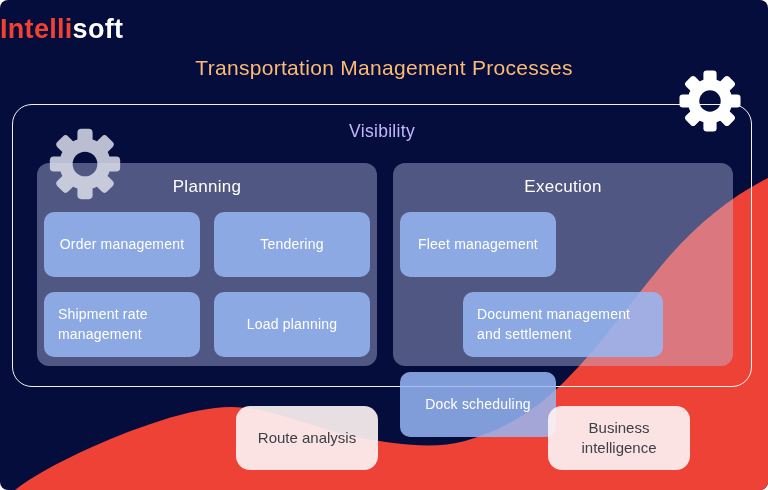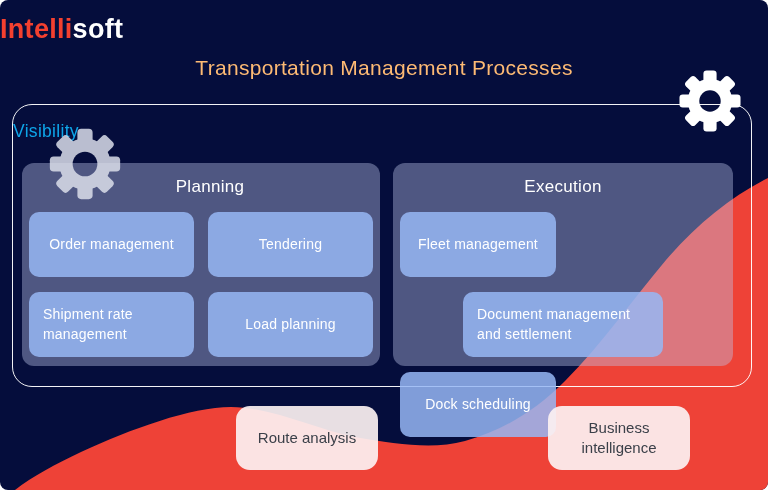--- a/index.html
+++ b/index.html
@@ -17,29 +17,29 @@
   .page-title{
     position:absolute;top:56px;left:0;width:100%;text-align:center;z-index:3;
     font-size:21px;font-weight:500;letter-spacing:.3px;color:#fdba74;
   }
   
   .frame{
     position:absolute;left:12px;top:104px;width:740px;height:283px;z-index:1;
     border:1.5px solid rgba(255,255,255,.95);border-radius:20px;box-sizing:border-box;
   }
   .vis-label{
-    position:absolute;top:16px;left:0;width:100%;text-align:left;
-    color:#0ea5e9;font-size:17.5px;letter-spacing:.3px;
+    position:absolute;top:16px;left:0;width:100%;text-align:center;
+    color:#c4b5fd;font-size:17.5px;letter-spacing:.3px;
   }
   
   .panel{
     position:absolute;top:163px;width:340px;height:203px;z-index:2;
     background:rgba(190,200,235,.40);border-radius:12px;
   }
-  .panel.planning{left:22px;padding-left:18px;}
+  .panel.planning{left:37px;}
   .panel.execution{left:393px;}
   .panel-label{
     text-align:center;padding-top:14px;color:#fff;font-size:17px;letter-spacing:.3px;
   }
   .chip-grid{
     position:absolute;left:7px;right:7px;top:49px;
     display:grid;grid-template-columns:1fr 1fr;gap:15px 14px;
   }
   .chip{
     height:65px;border-radius:10px;box-sizing:border-box;

